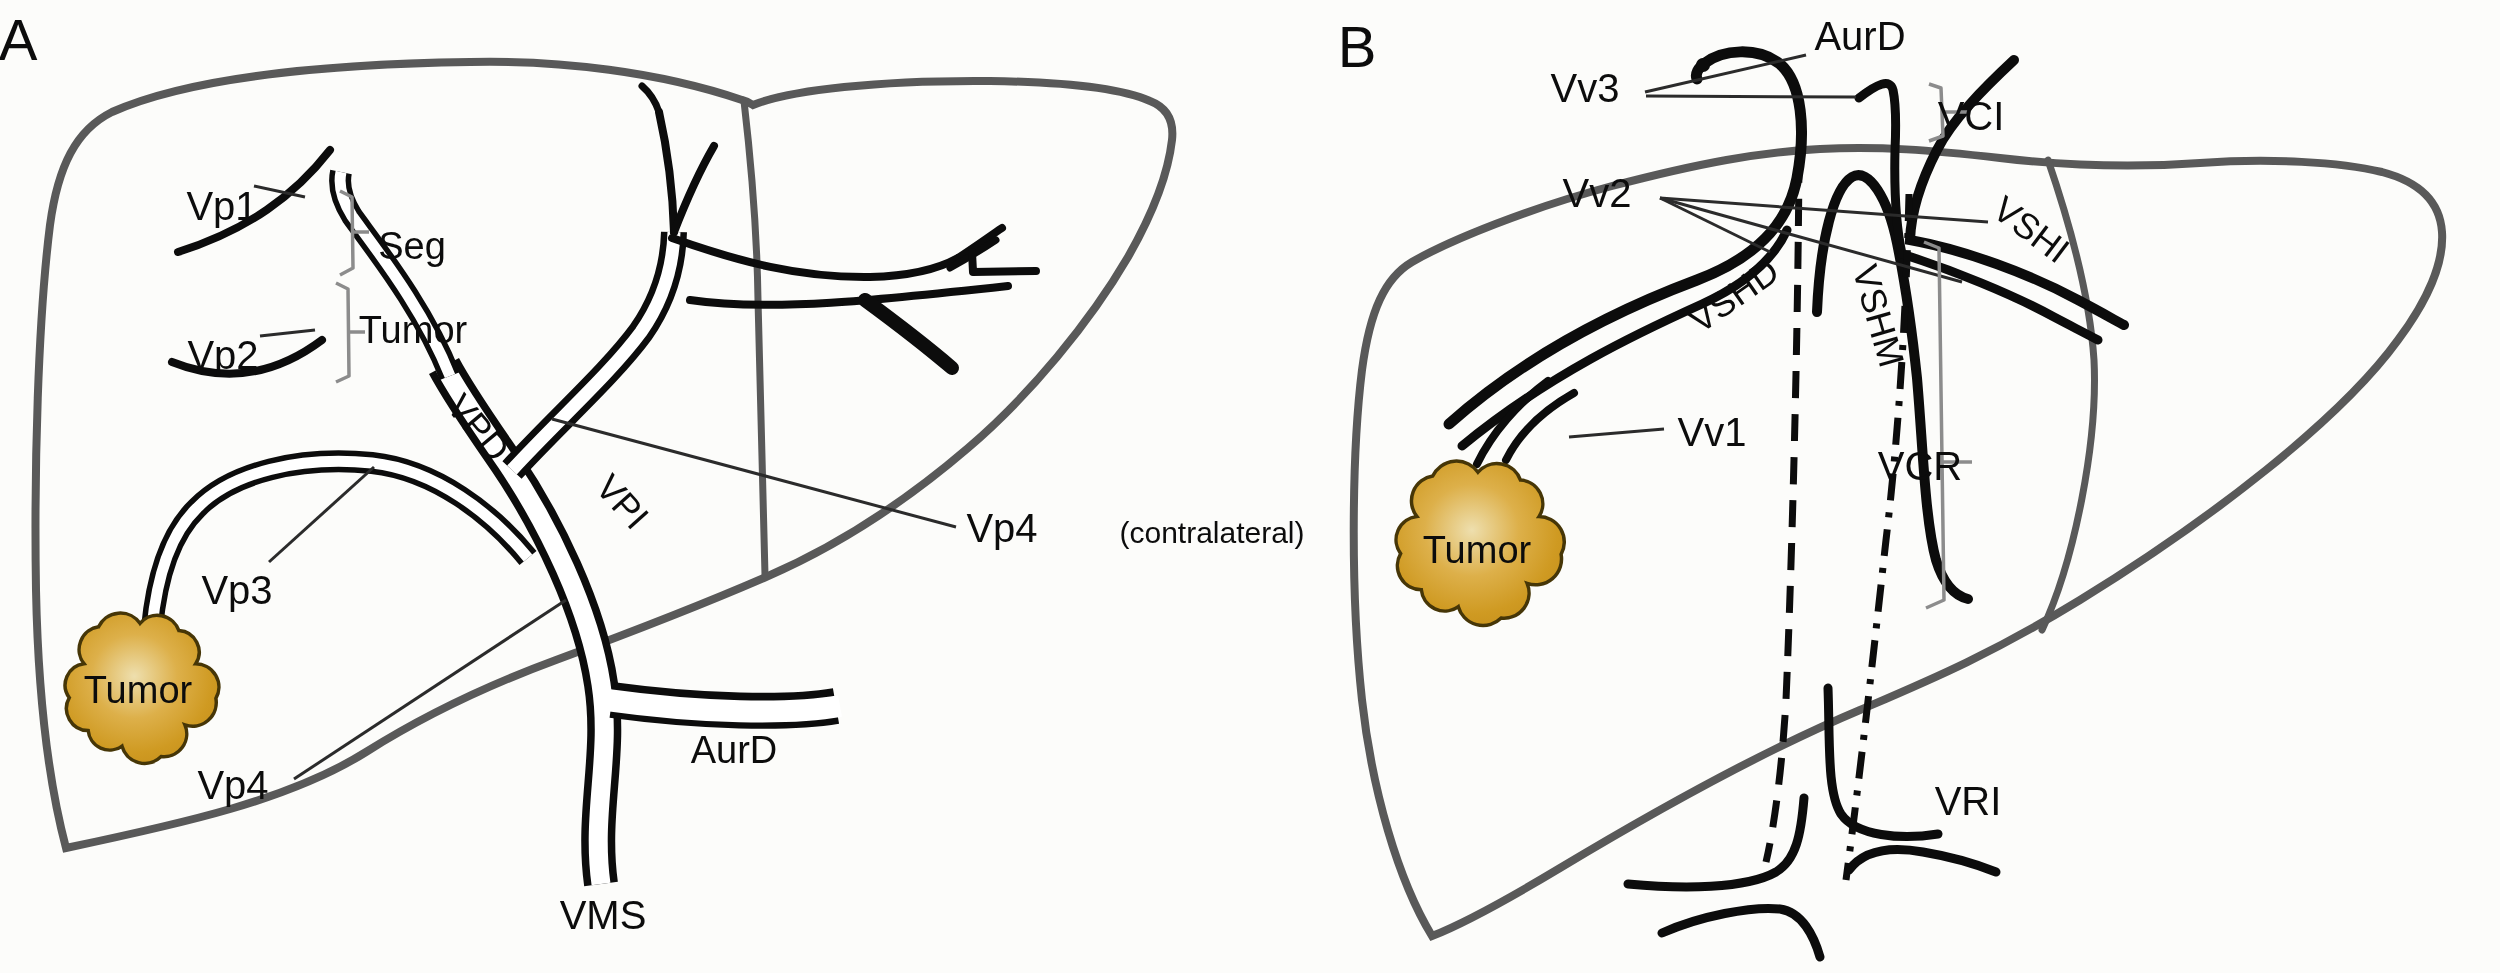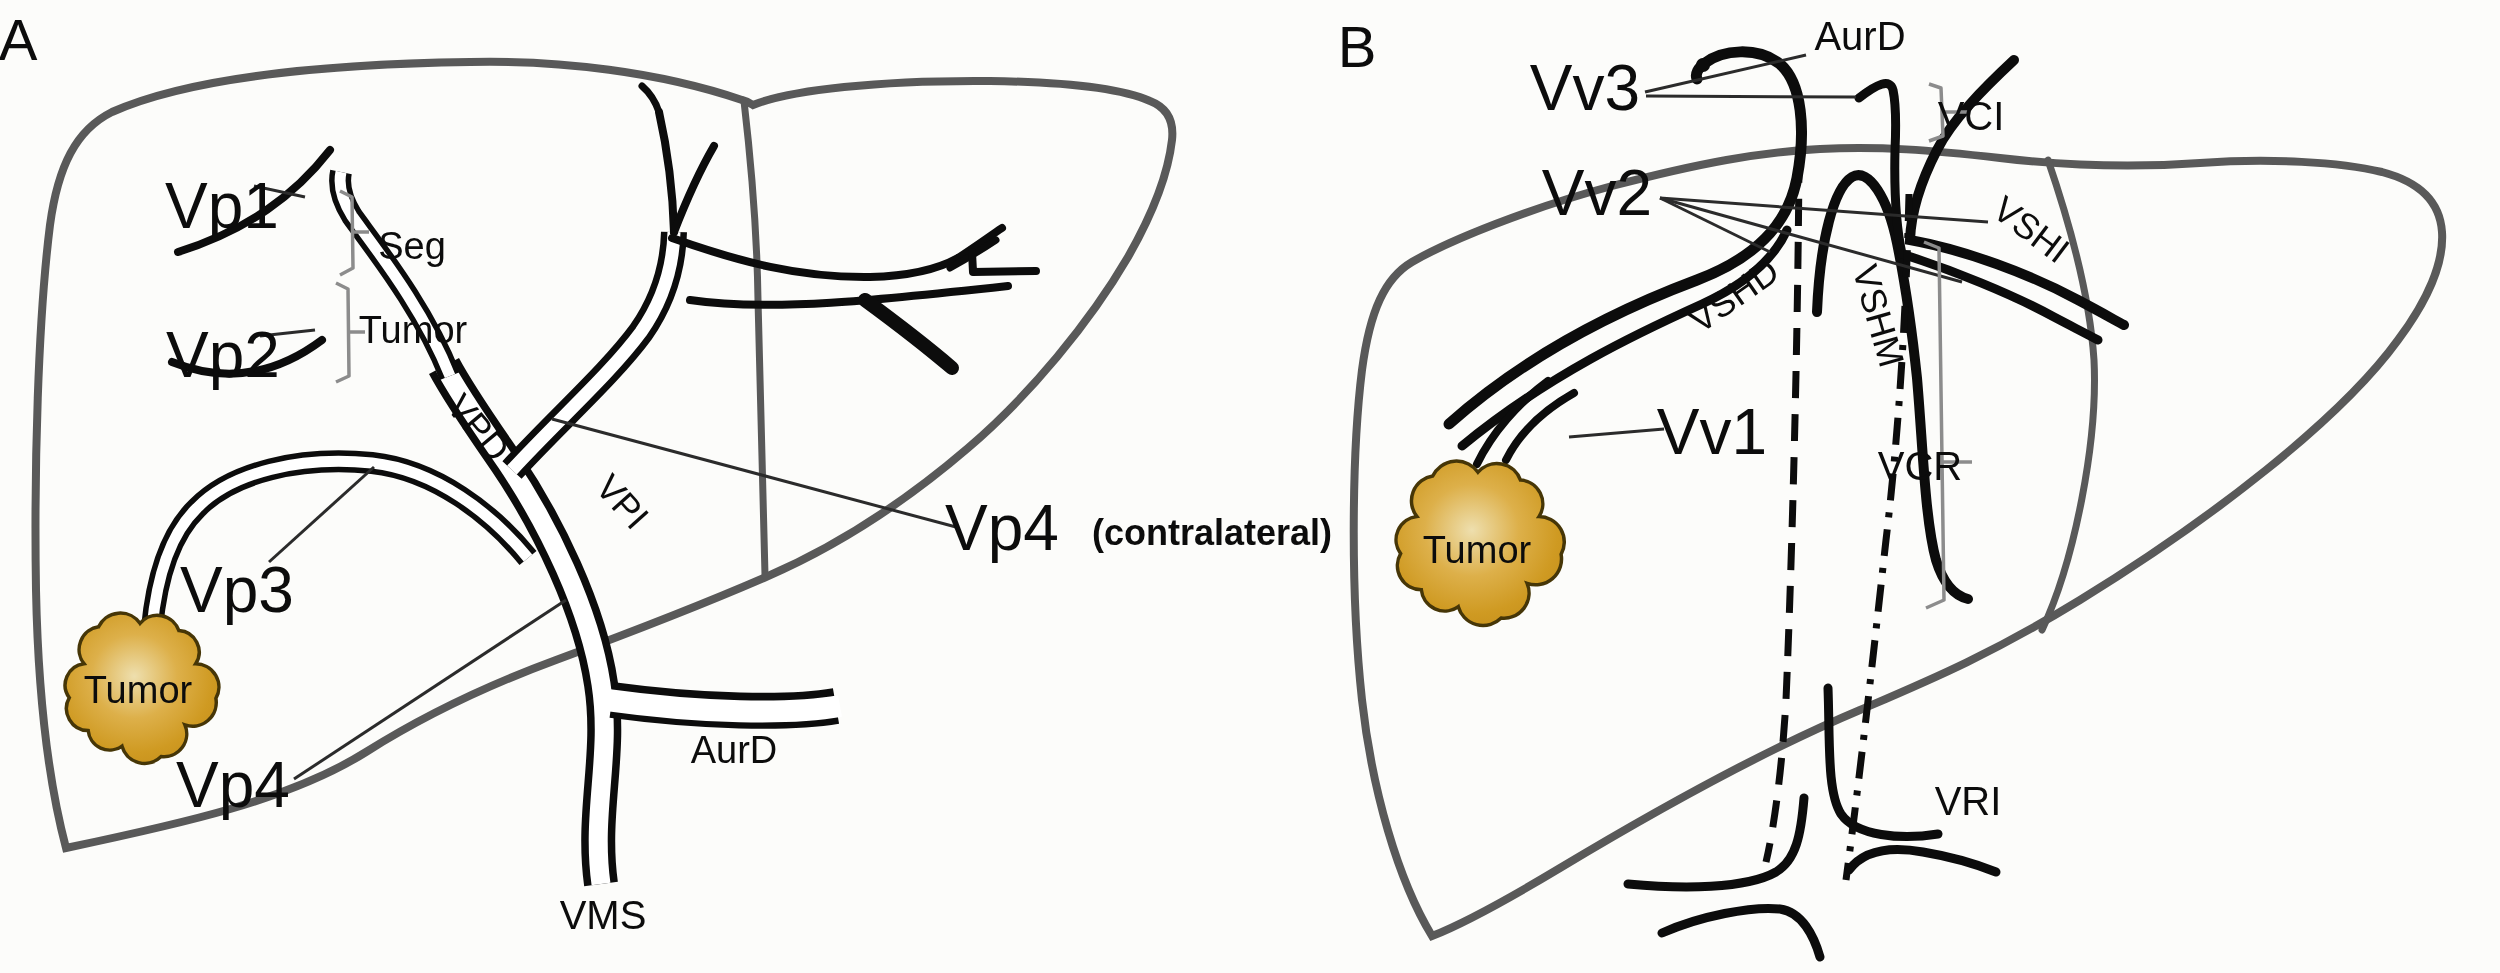--- a/index.html
+++ b/index.html
@@ -8,22 +8,22 @@
   html,body{margin:0;padding:0;background:#e8e8e8;}
   .canvas{
     position:relative; width:2500px; height:973px; background:var(--bg);
     font-family:"Liberation Sans", sans-serif; overflow:hidden;
   }
   .canvas svg{position:absolute;left:0;top:0;}
   .lbl{
     position:absolute; color:var(--ink); white-space:nowrap; line-height:1;
     transform:translate(-50%,-50%); user-select:none;
   }
-  .fs58{font-size:58px;} .fs48{font-size:64px;} .fs40{font-size:40px;}
-  .fs36{font-size:36px;} .fs34{font-size:38px;} .fs30{font-size:36px;font-weight:bold;}
+  .fs58{font-size:58px;} .fs48{font-size:40px;} .fs40{font-size:40px;}
+  .fs36{font-size:36px;} .fs34{font-size:38px;} .fs30{font-size:30px;}
   .rot-vpd{transform:translate(-50%,-50%) rotate(50deg);}
   .rot-vpi{transform:translate(-50%,-50%) rotate(48deg);}
   .rot-vshd{transform:translate(-50%,-50%) rotate(-35deg);}
   .rot-vshm{transform:translate(-50%,-50%) rotate(74deg);}
   .rot-vshi{transform:translate(-50%,-50%) rotate(37deg);}
 </style>
 </head>
 <body>
 
 <div class="canvas">

